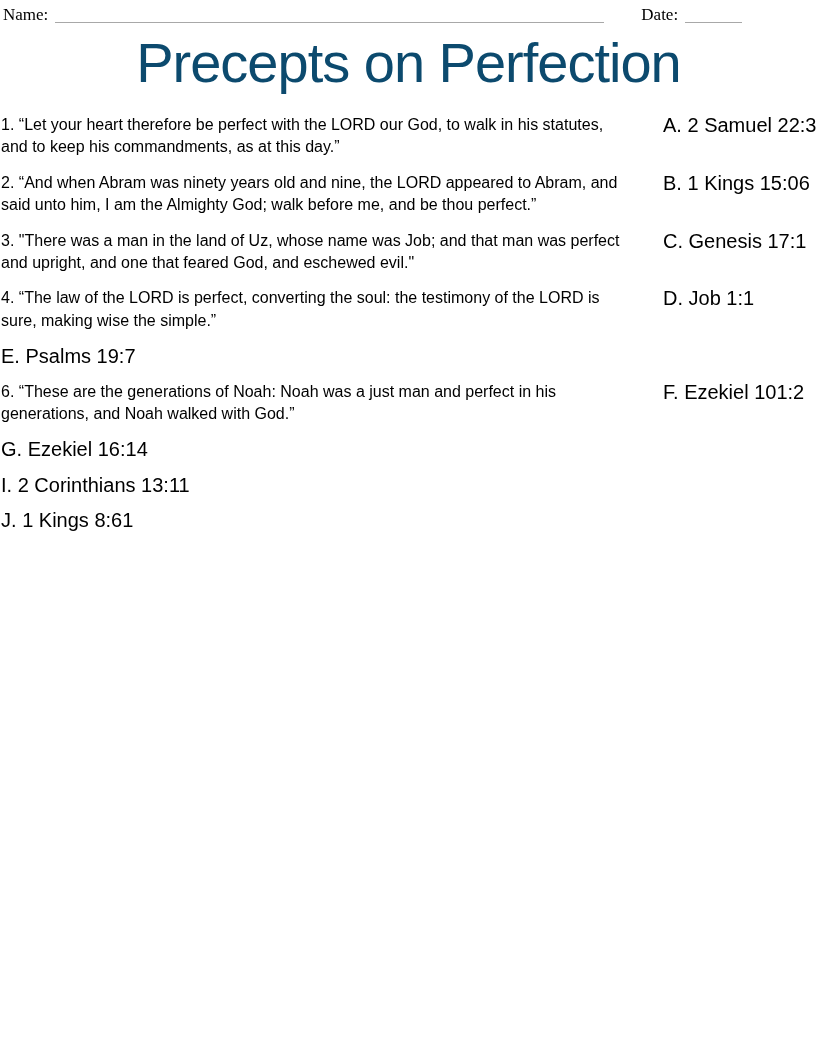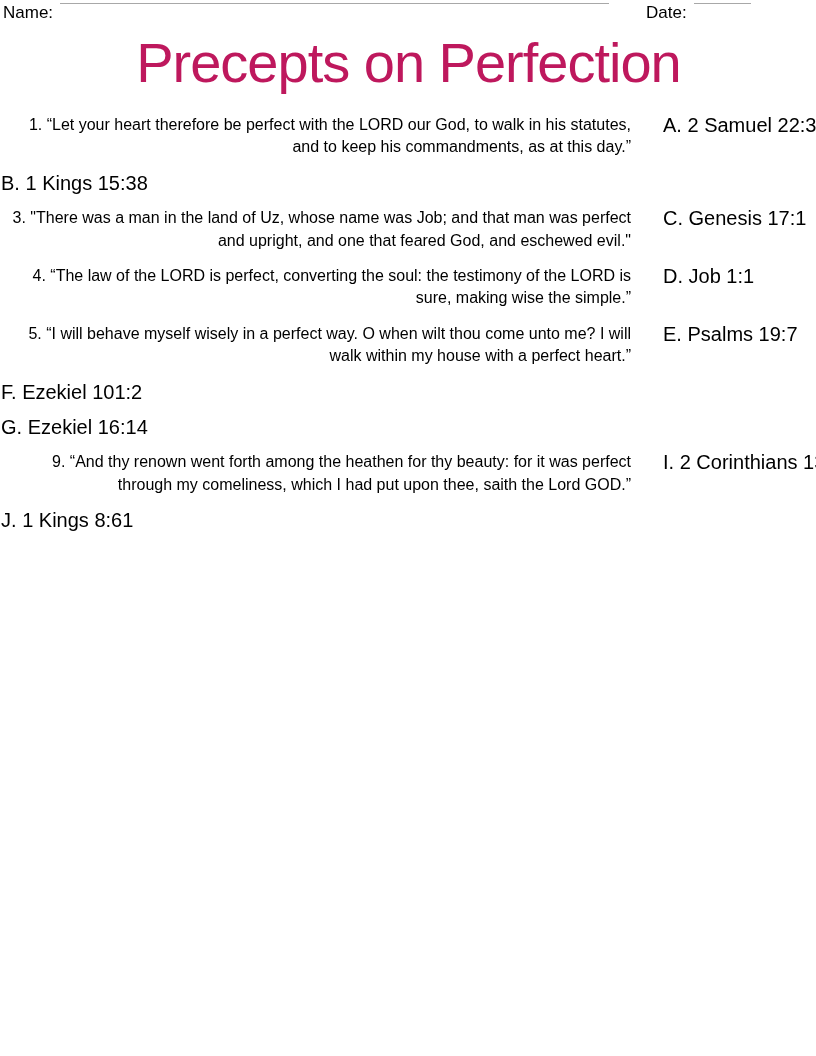--- a/index.html
+++ b/index.html
@@ -14,22 +14,24 @@
     background: #ffffff;
     font-family: "Liberation Sans", sans-serif;
     color: #000000;
     overflow: hidden;
     box-sizing: border-box;
     padding: 3px 0 0 1px;
   }
   
   .header-row {
     display: flex;
+    align-items: flex-end;
     padding: 0 2px;
     height: 22px;
+    font-family: Liberation Serif, serif;
   }
   .hdr-label {
     font-size: 17px;
     line-height: 20px;
     white-space: nowrap;
   }
   .blank-line {
     height: 0;
     border-bottom: 1px solid #a8a8a8;
     margin: 0 0 2px 7px;
@@ -38,37 +40,36 @@
   .date-label { margin-left: 37px; }
   .date-line { width: 57px; }
   
   .title {
     margin-top: 7px;
     text-align: center;
     font-size: 56px;
     line-height: 62px;
     letter-spacing: -1px;
     font-weight: 400;
-    color: #be185d;
+    color: #0c4a6e;
   }
   
   .content {
     margin-top: 20px;
   }
   .row {
     display: grid;
     grid-template-columns: 662px auto;
     align-items: start;
     margin-bottom: 13px;
   }
   .question {
     max-width: 630px;
     font-size: 16px;
     line-height: 22.4px;
-    text-align: right;
   }
   .answer {
     font-size: 20px;
     line-height: 22.4px;
     white-space: nowrap;
   }
 </style>
 </head>
 <body>
 
@@ -90,23 +91,27 @@
         <span>1.</span>
         <span>“Let your heart therefore be perfect with the LORD our God, to walk in his statutes, and to keep his commandments, as at this day.”</span>
       </div>
       <div class="answer">
         <span>A.</span>
         <span>2 Samuel 22:33</span>
       </div>
     </div>
 
     <div class="row">
+      <div class="question">
+        <span>2.</span>
+        <span>“And when Abram was ninety years old and nine, the LORD appeared to Abram, and said unto him, I am the Almighty God; walk before me, and be thou perfect.”</span>
+      </div>
       <div class="answer">
         <span>B.</span>
-        <span>1 Kings 15:38</span>
+        <span>1 Kings 15:06</span>
       </div>
     </div>
 
     <div class="row">
       <div class="question">
         <span>3.</span>
         <span>"There was a man in the land of Uz, whose name was Job; and that man was perfect and upright, and one that feared God, and eschewed evil."</span>
       </div>
       <div class="answer">
         <span>C.</span>
@@ -119,50 +124,46 @@
         <span>4.</span>
         <span>“The law of the LORD is perfect, converting the soul: the testimony of the LORD is sure, making wise the simple.”</span>
       </div>
       <div class="answer">
         <span>D.</span>
         <span>Job 1:1</span>
       </div>
     </div>
 
     <div class="row">
-      <div class="question">
-        <span>5.</span>
-        <span>“I will behave myself wisely in a perfect way. O when wilt thou come unto me? I will walk within my house with a perfect heart.”</span>
-      </div>
       <div class="answer">
         <span>E.</span>
         <span>Psalms 19:7</span>
       </div>
     </div>
 
     <div class="row">
+      <div class="question">
+        <span>6.</span>
+        <span>“These are the generations of Noah: Noah was a just man and perfect in his generations, and Noah walked with God.”</span>
+      </div>
       <div class="answer">
         <span>F.</span>
         <span>Ezekiel 101:2</span>
       </div>
     </div>
 
     <div class="row">
       <div class="answer">
         <span>G.</span>
         <span>Ezekiel 16:14</span>
       </div>
     </div>
 
 
     <div class="row">
-      <div class="question">
-        <span>9.</span>
-        <span>“And thy renown went forth among the heathen for thy beauty: for it was perfect through my comeliness, which I had put upon thee, saith the Lord GOD.”</span>
-      </div>
       <div class="answer">
         <span>I.</span>
         <span>2 Corinthians 13:11</span>
       </div>
     </div>
 
     <div class="row">
       <div class="answer">
         <span>J.</span>
         <span>1 Kings 8:61</span>

